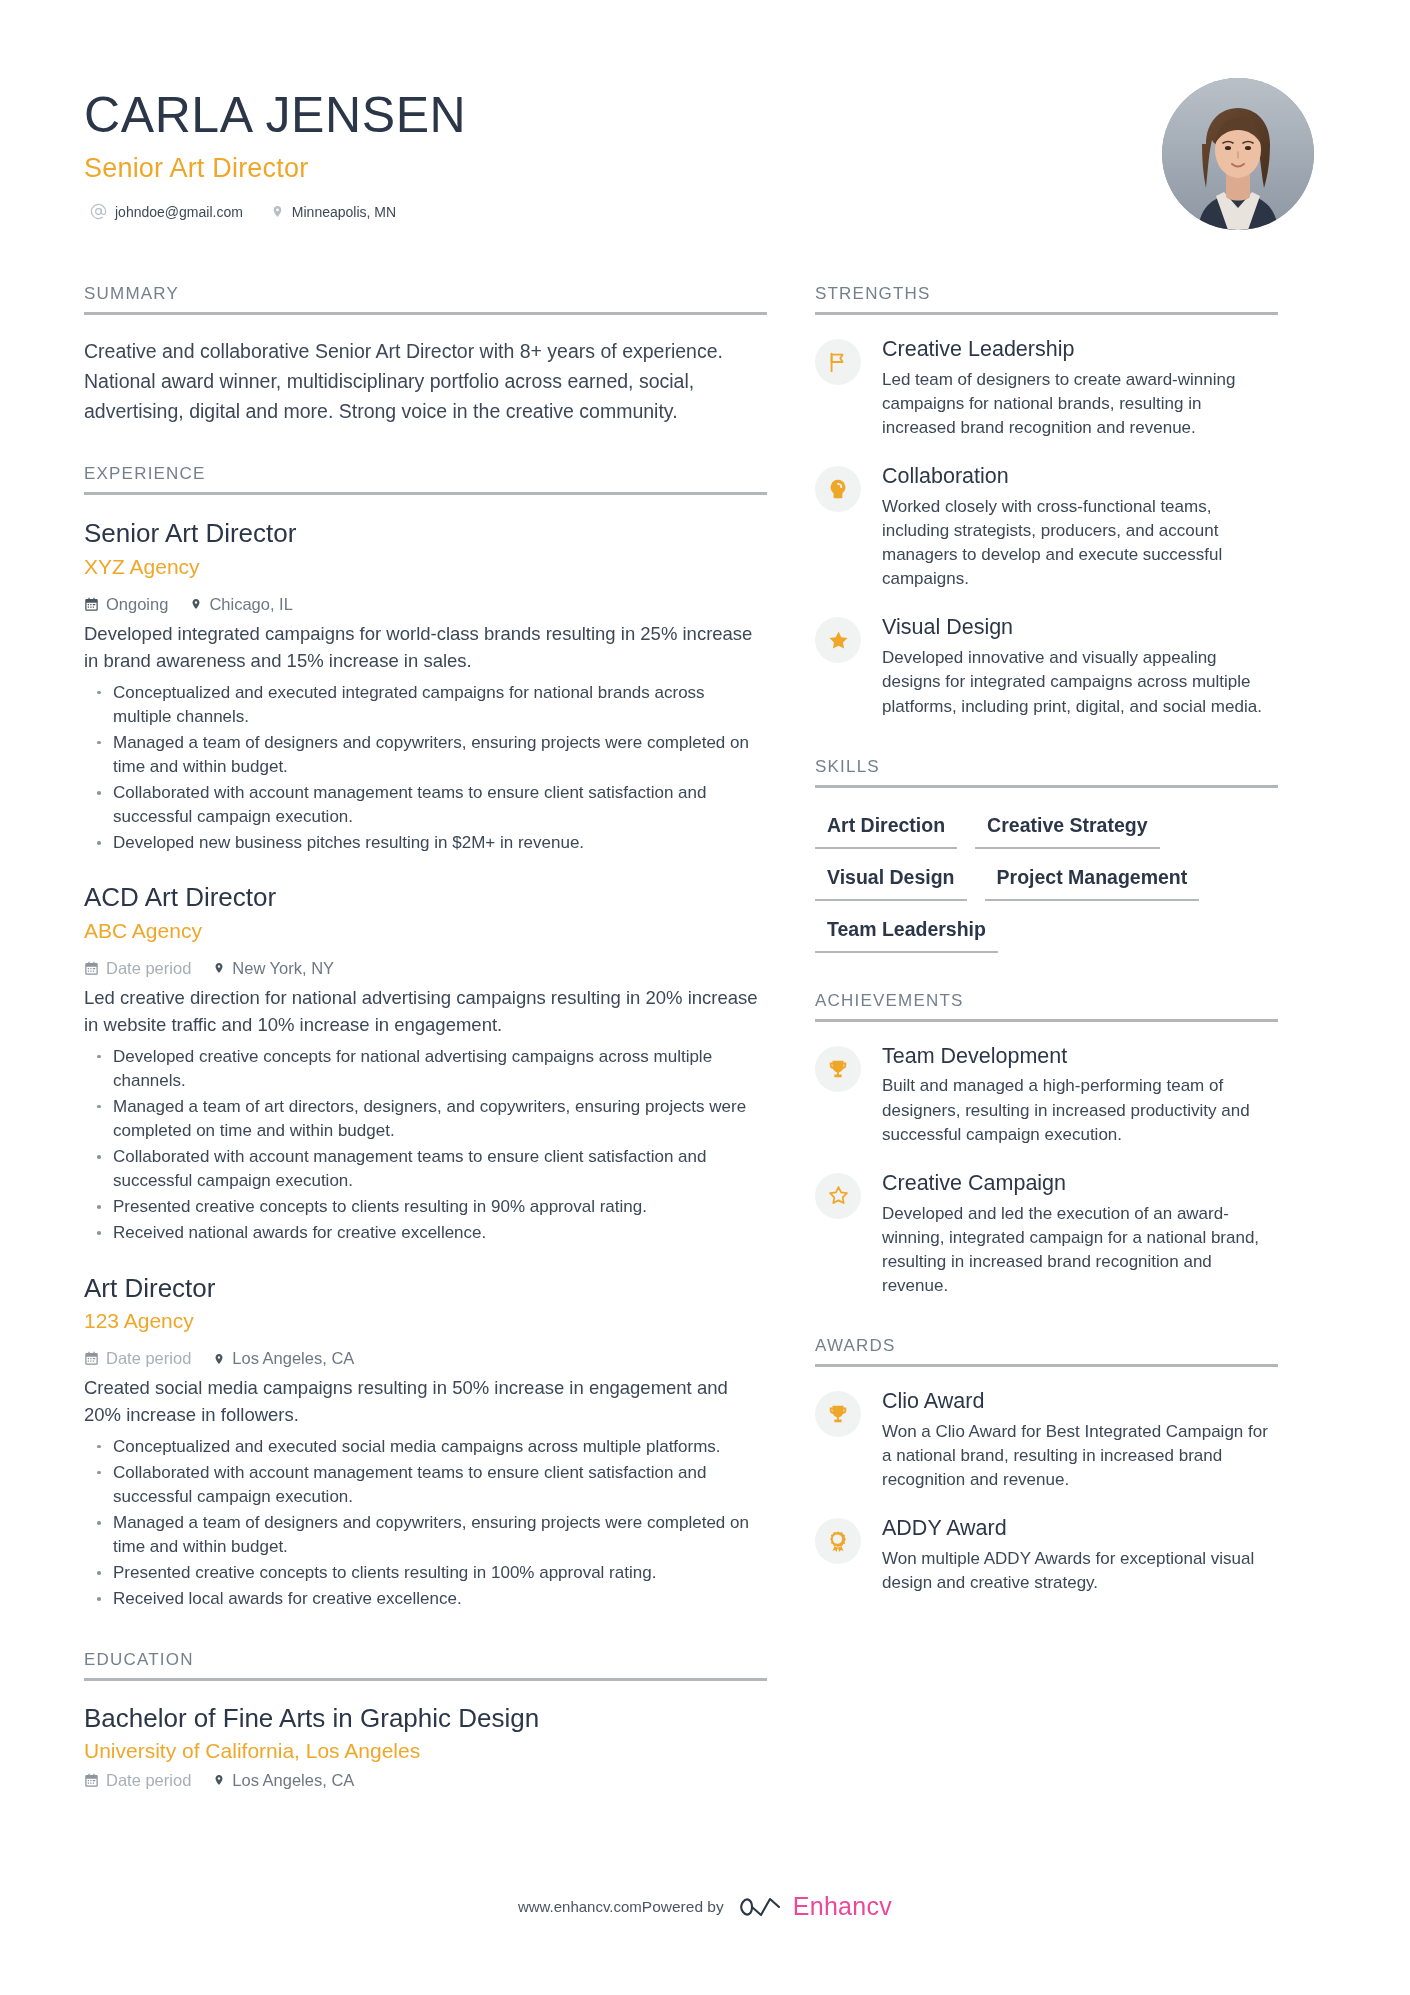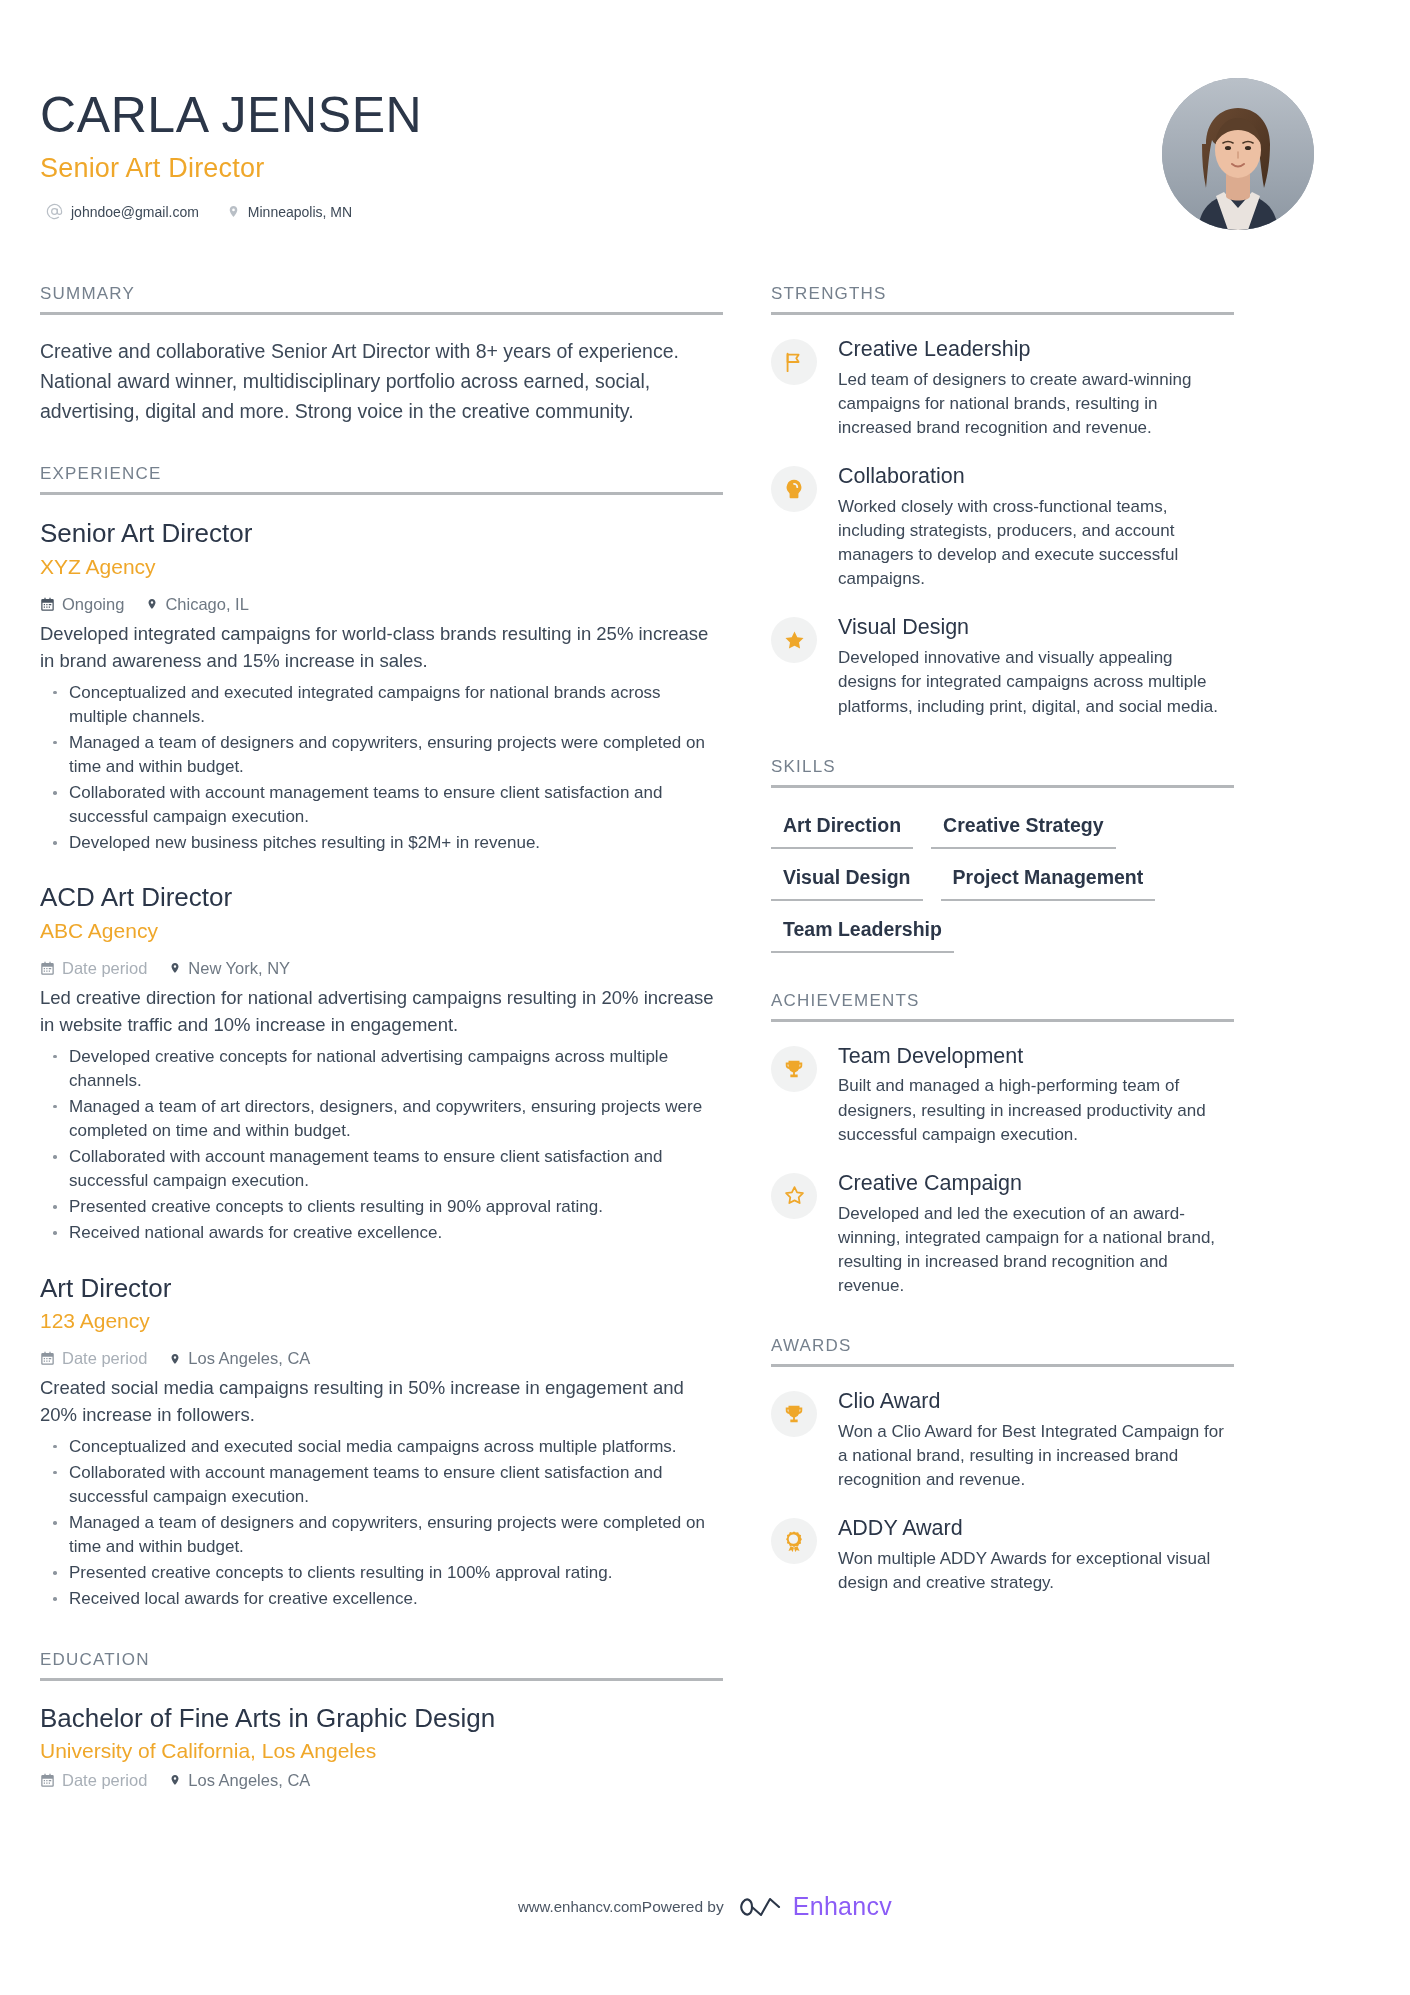--- a/index.html
+++ b/index.html
@@ -6,21 +6,21 @@
   html, body {
     width: 1410px;
     background: #ffffff;
     font-family: "Liberation Sans", sans-serif;
     color: #2c3847;
   }
   .page {
     width: 1410px;
     min-height: 1995px;
     background: #ffffff;
-    padding: 74px 96px 0 40px;
+    padding: 74px 96px 0 84px;
     position: relative;
   }
 
   
   .header { display: flex; justify-content: space-between; align-items: flex-start; }
   .hdr-left { padding-top: 14px; }
   .name {
     font-size: 50px;
     font-weight: 400;
     letter-spacing: 0.6px;
@@ -184,21 +184,21 @@
     left: 96px; right: 96px;
     bottom: 74px;
     display: flex;
     align-items: center;
     justify-content: center;
   }
   .footer-url { font-size: 15px; color: #4b5563; }
   .footer-right { display: flex; align-items: center; gap: 16px; }
   .powered { font-size: 15.5px; color: #4b5563; }
   .brand { display: flex; align-items: center; gap: 9px; }
-  .brand-word { font-size: 25px; color: #8b5cf6; letter-spacing: .3px; }
+  .brand-word { font-size: 25px; color: #ec4899; letter-spacing: .3px; }
 </style>
 </head>
 <body>
 
 <div class="page">
 
   <div class="header">
     <div class="hdr-left">
       <div class="name">CARLA JENSEN</div>
       <div class="job-title">Senior Art Director</div>

